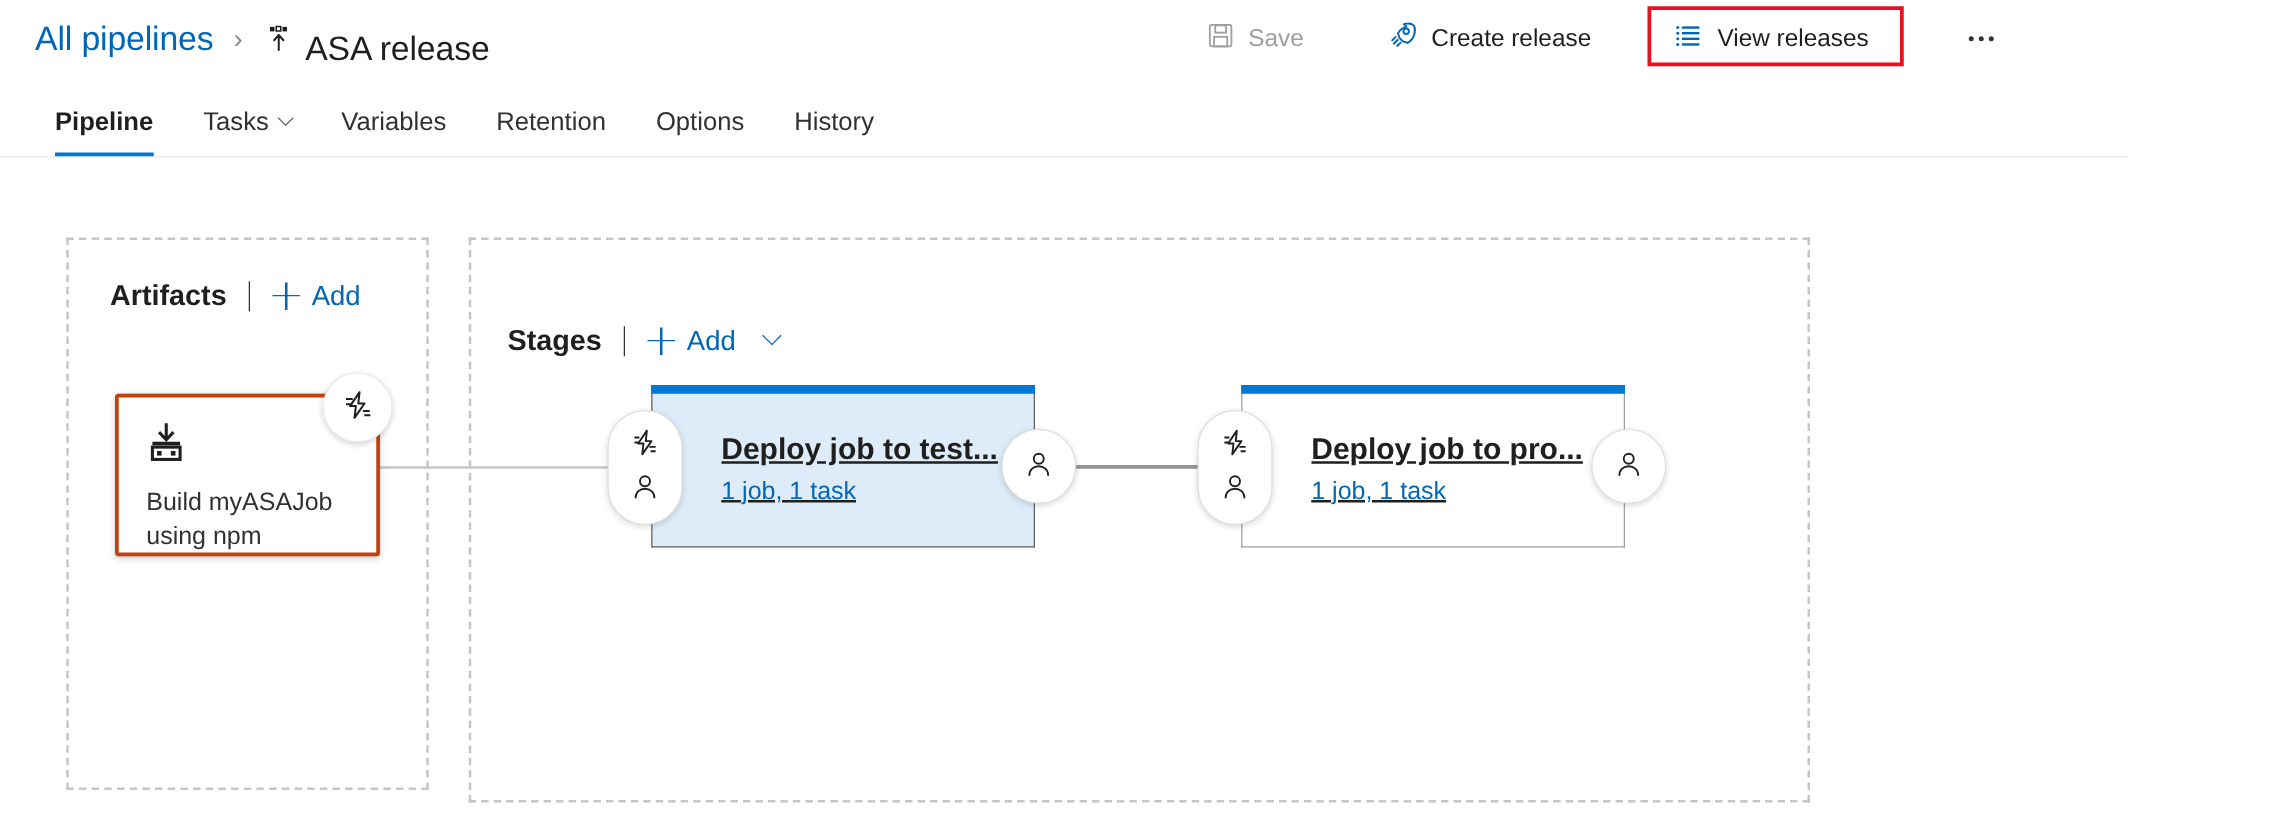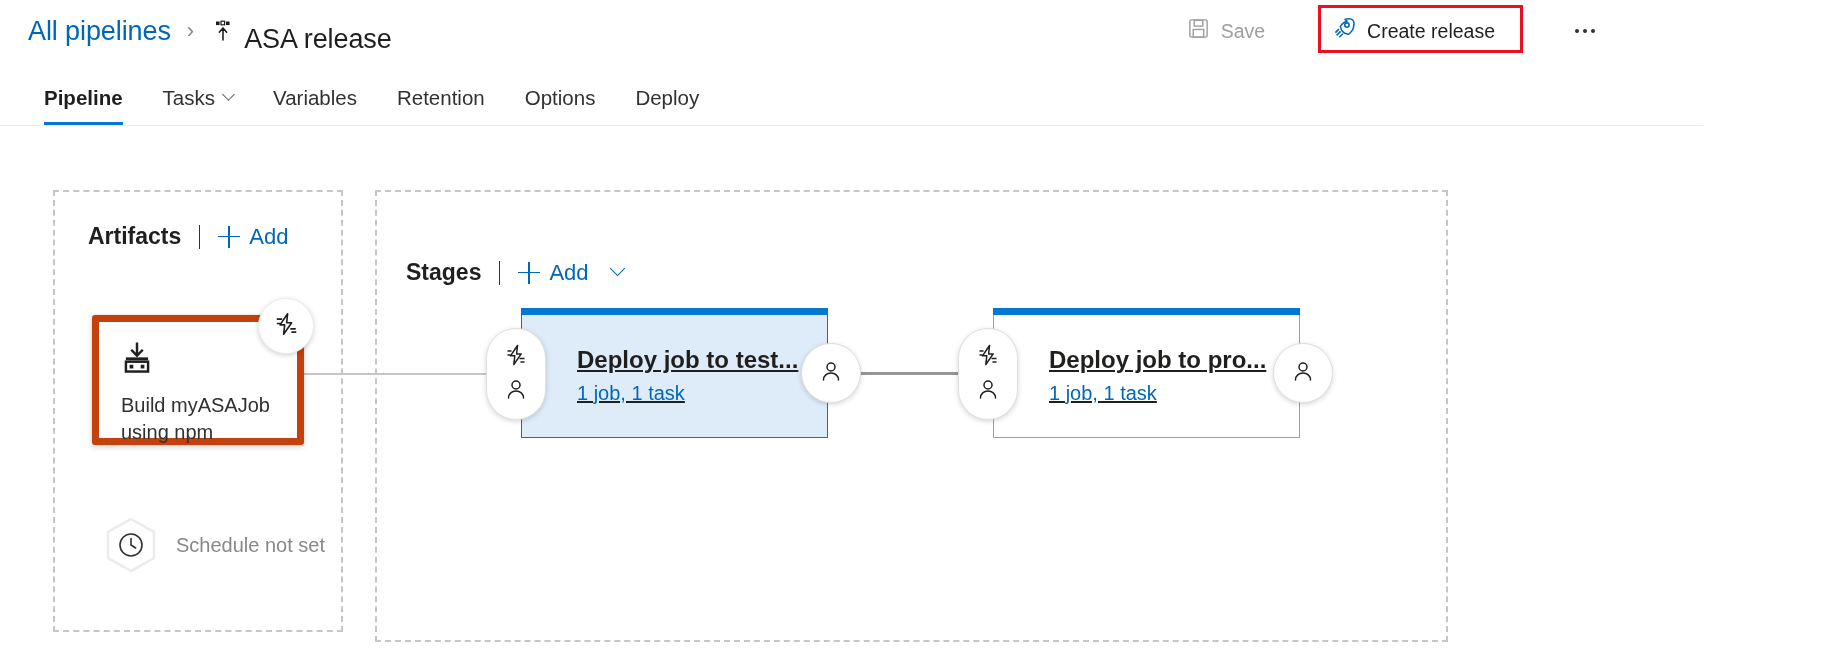--- a/index.html
+++ b/index.html
@@ -215,21 +215,21 @@
     position: relative;
     top: -4px;
   }
 
   
   .artifact-card {
     position: absolute;
     left: 92px; top: 181px;
     width: 212px; height: 130px;
     background: #ffffff;
-    border: 7px solid #c2410c;
+    border: 3px solid #c2410c;
     border-radius: 3px;
     box-shadow: 0 2px 6px rgba(0,0,0,0.16), 0 0 2px rgba(0,0,0,0.12);
     padding: 20px 22px;
     cursor: pointer;
   }
   .artifact-title {
     font-size: 20px;
     color: #323130;
     line-height: 1.35;
     margin-top: 14px;
@@ -381,20 +381,37 @@
       <span>
         <svg width="25" height="25" viewBox="0 0 24 24" fill="none" stroke="#0067b8" stroke-width="1.5" stroke-linejoin="round">
           <path d="M13.5 3.2c3.4-.9 6.4-.2 7.3.7.9.9 1.6 3.9.7 7.3-.7 2.7-2.6 5-5.1 6.4l-3.6-1.2-2.6-2.6-1.2-3.6c1.4-2.5 3.7-4.4 6.5-5.1z"></path>
           <circle cx="15.3" cy="8.7" r="2.1"></circle>
           <path d="M9.2 14.8 5.4 18.6M7.6 12.6 4.2 16M11.4 17l-3.4 3.4"></path>
         </svg>
       </span>
       <span class="lbl">Create release</span>
     </div>
 
+    <div class="tb-btn">
+      <span>
+        <svg width="24" height="24" viewBox="0 0 24 24">
+          <g fill="#0067b8">
+            <circle cx="3.2" cy="6" r="1.2"></circle>
+              <rect x="6.5" y="5.1" width="14" height="1.9"></rect>
+            <circle cx="3.2" cy="10.5" r="1.2"></circle>
+              <rect x="6.5" y="9.6" width="14" height="1.9"></rect>
+            <circle cx="3.2" cy="15" r="1.2"></circle>
+              <rect x="6.5" y="14.1" width="14" height="1.9"></rect>
+            <circle cx="3.2" cy="19.5" r="1.2"></circle>
+              <rect x="6.5" y="18.6" width="14" height="1.9"></rect>
+          </g>
+        </svg>
+      </span>
+      <span class="lbl">View releases</span>
+    </div>
 
     <div class="ellipsis">
       <span></span>
       <span></span>
       <span></span>
     </div>
   </div>
 
   <div class="highlight-box"></div>
 </div>
@@ -410,21 +427,21 @@
   <div class="tab">
     <span>Variables</span>
   </div>
   <div class="tab">
     <span>Retention</span>
   </div>
   <div class="tab">
     <span>Options</span>
   </div>
   <div class="tab">
-    <span>Deploy</span>
+    <span>History</span>
   </div>
 </div>
 
 <div class="canvas">
 
   <div class="artifacts-panel"></div>
   <div class="stages-panel"></div>
 
   <div class="connector" style="left:304px; top:239px; width:200px;"></div>
   <div class="connector dark" style="left:820px; top:238px; width:160px;"></div>
@@ -453,30 +470,20 @@
 
   <div class="trigger-badge">
     <span>
       <svg width="26" height="26" viewBox="0 0 24 24" fill="none" stroke="#201f1e" stroke-width="1.5" stroke-linejoin="round">
         <path d="M13.5 2.5 6.5 12.8h4.3L9.8 21.5l7.4-10.6h-4.6z"></path>
         <path d="M3.5 7.5h5M3.5 11.5h4M16 16.5h5M17 19.5h4.5"></path>
       </svg>
     </span>
   </div>
 
-  <div class="schedule">
-    <span class="hex-wrap">
-      <svg width="62" height="62" viewBox="0 0 62 62">
-        <polygon points="31,5 54,18 54,44 31,57 8,44 8,18" fill="none" stroke="#edebe9" stroke-width="2.5"></polygon>
-        <circle cx="31" cy="31" r="11" fill="none" stroke="#323130" stroke-width="1.6"></circle>
-        <path d="M31 24.5V31l4.6 3" stroke="#323130" stroke-width="1.6" fill="none" stroke-linecap="round"></path>
-      </svg>
-    </span>
-    <span class="sched-label">Schedule not set</span>
-  </div>
 
   <div class="panel-head" style="left:406px; top:89px;margin-top:36px;">
     <span class="panel-title">Stages</span>
     <span class="pipe-sep"></span>
     <span class="add-btn">
       <span class="plus"></span>
       <span>Add</span>
       <span class="add-chev"></span>
     </span>
   </div>

